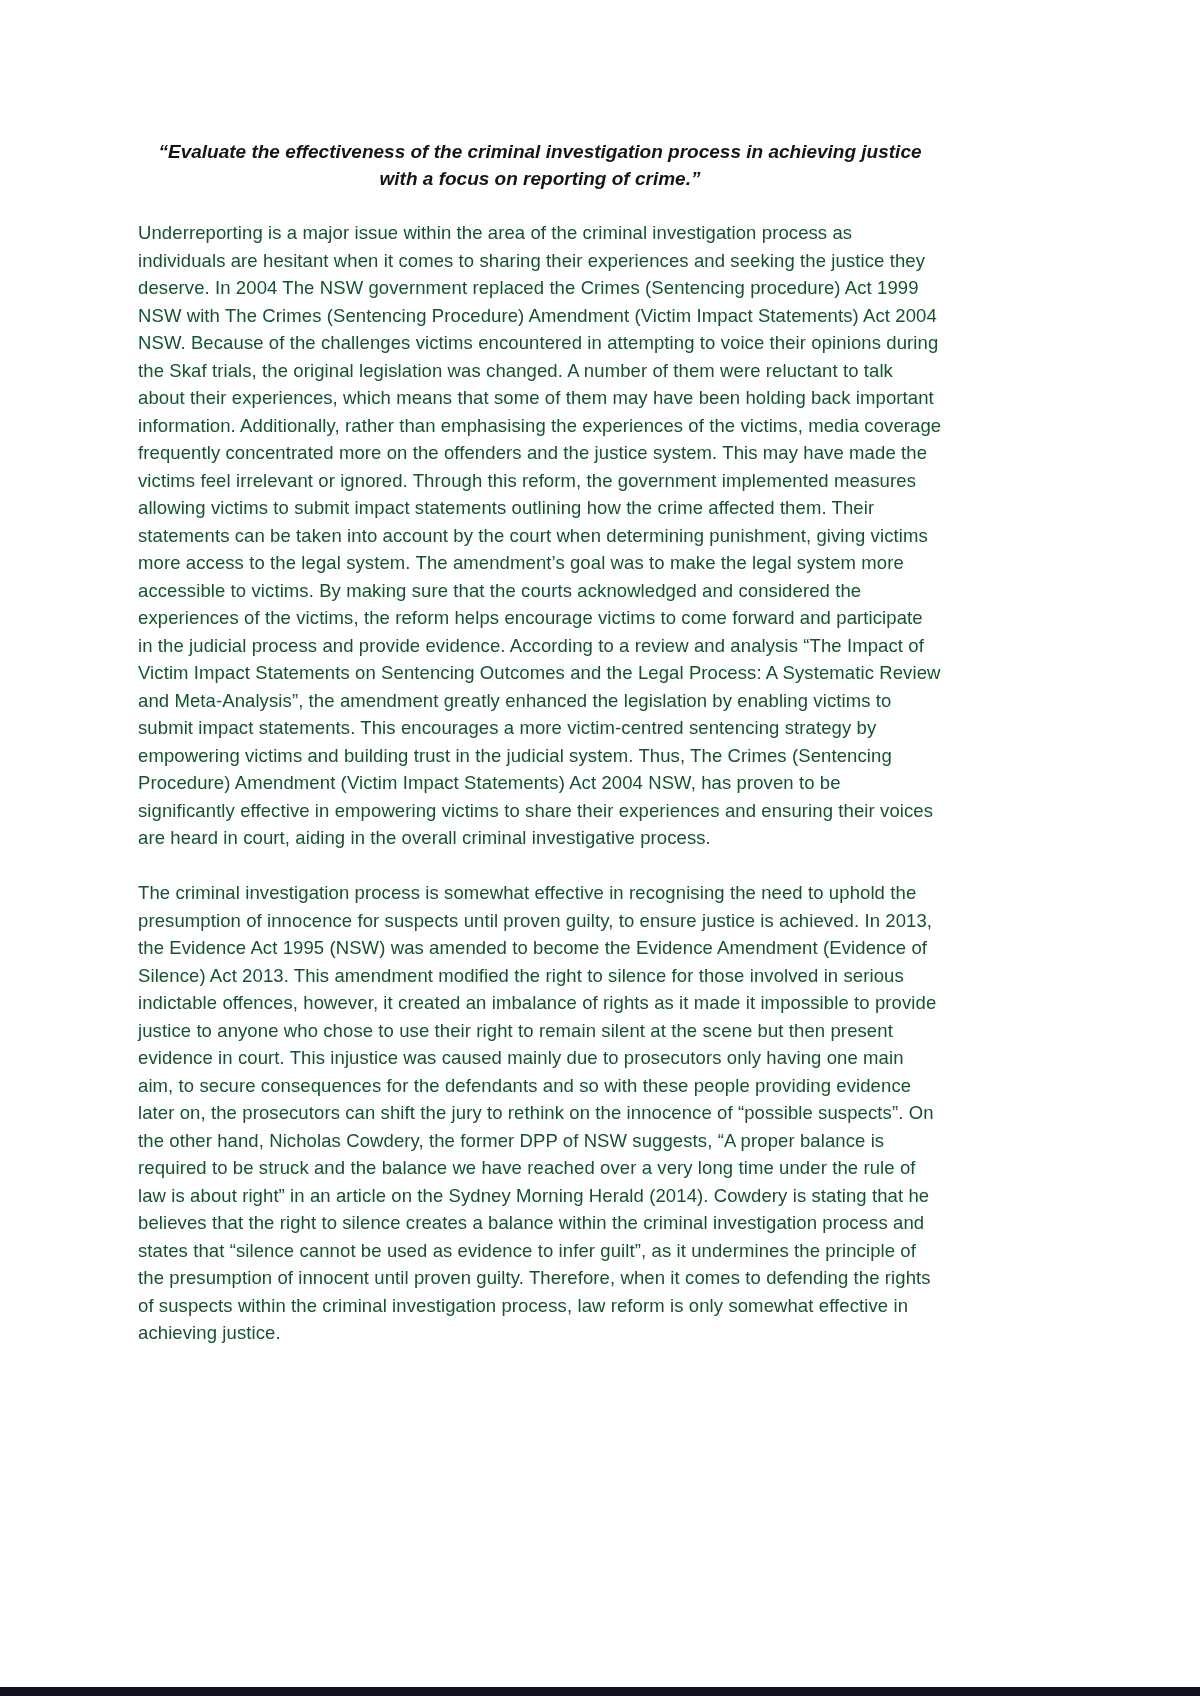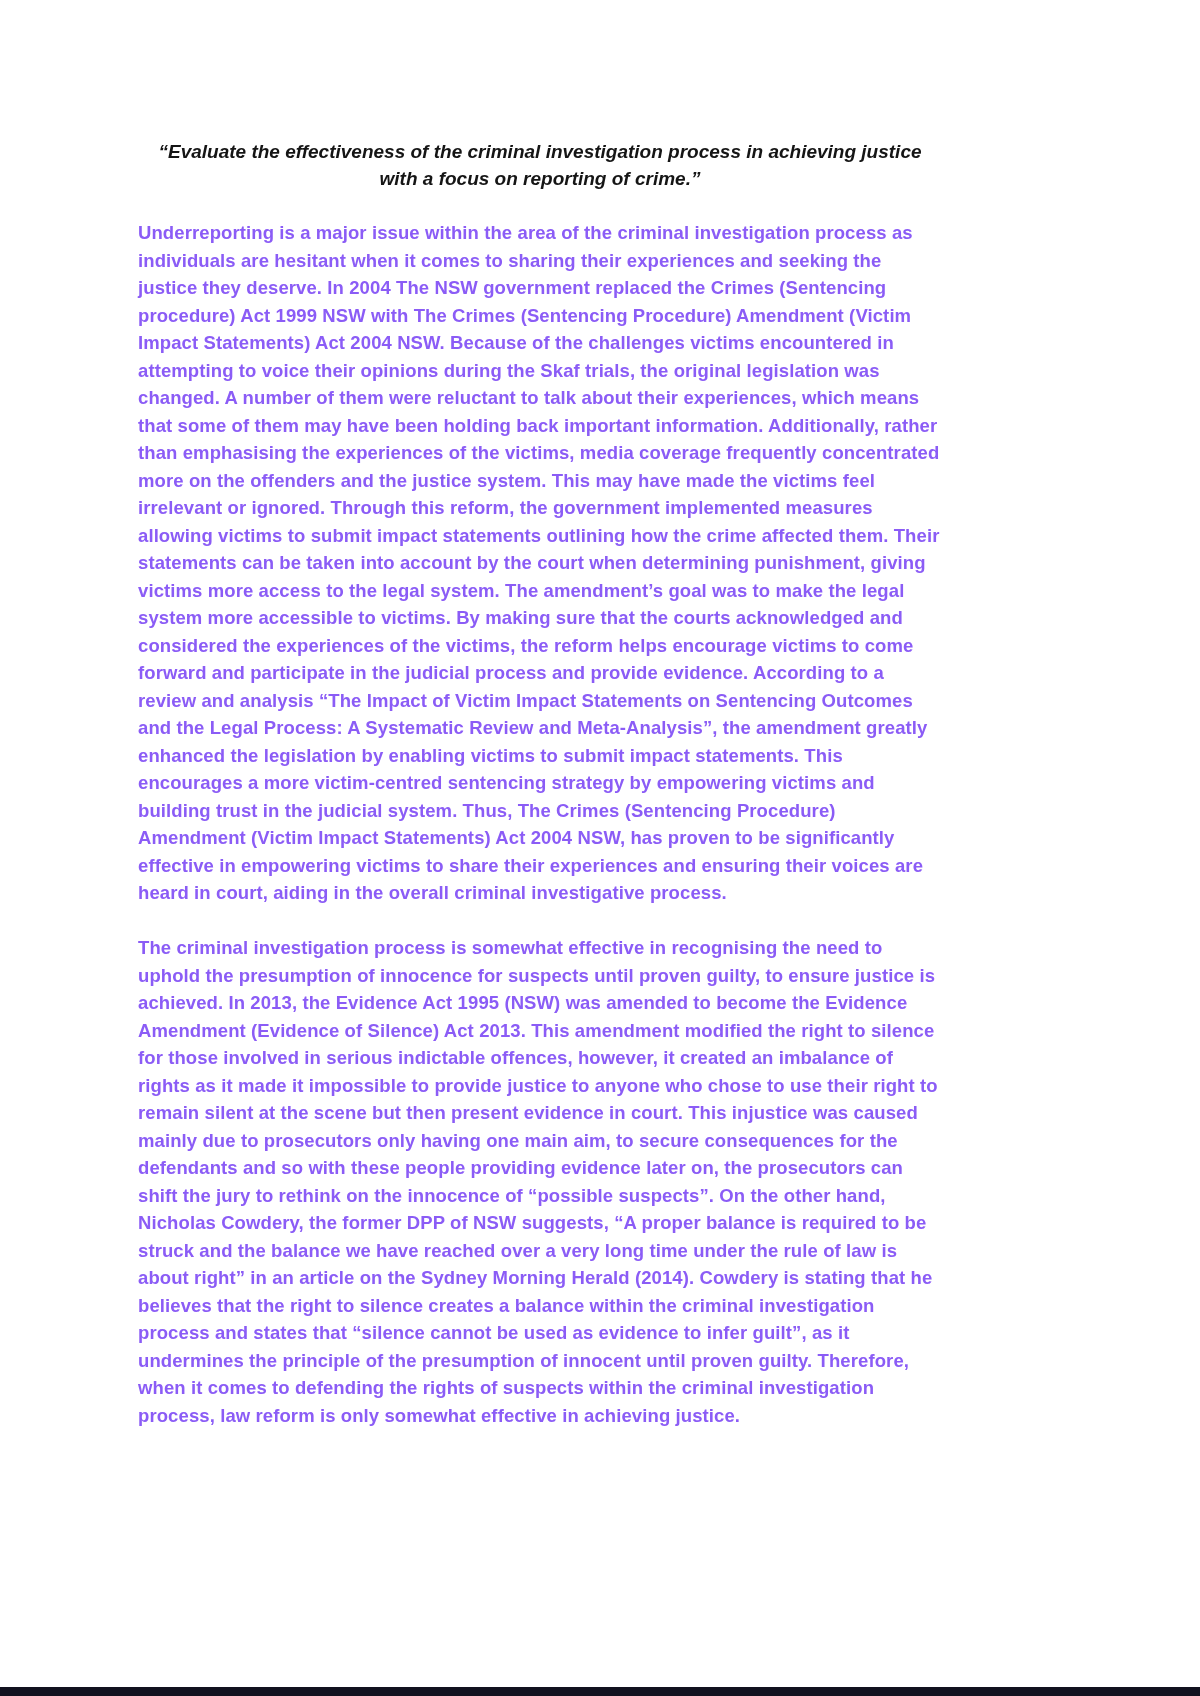--- a/index.html
+++ b/index.html
@@ -32,23 +32,23 @@
     font-style: italic;
     text-align: center;
     color: #151515;
     margin: 0 auto 27px auto;
     max-width: 860px;
   }
 
   .essay-body p {
     font-size: 18.5px;
     line-height: 27.5px;
-    font-weight: bold;
+    font-weight: normal;
     text-align: left;
-    color: #8b5cf6;
+    color: #14532d;
     margin-bottom: 27.5px;
     letter-spacing: 0.1px;
   }
 
   .bottom-bar {
     position: absolute;
     left: 0;
     bottom: 0;
     width: 1200px;
     height: 9px;

